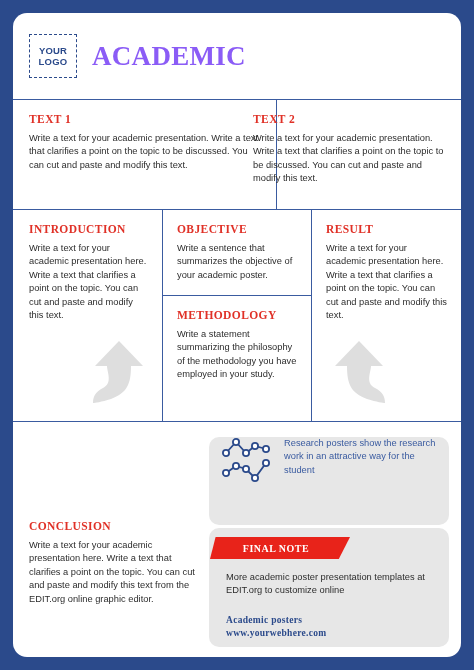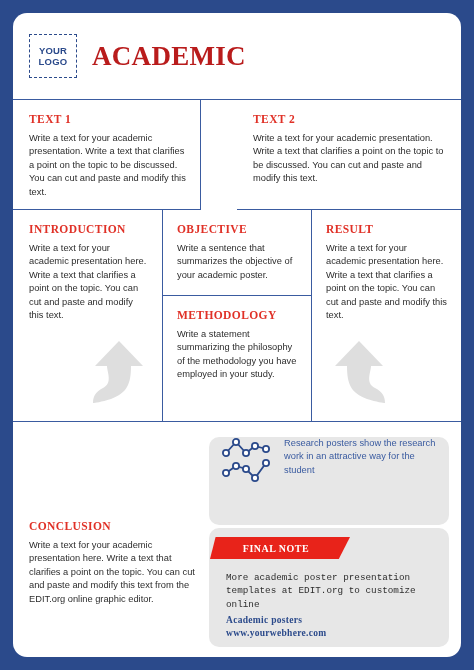--- a/index.html
+++ b/index.html
@@ -63,21 +63,21 @@
   }
   .title-wrap {
     margin-left: 15px;
     flex: 1 1 auto;
   }
   .title-wrap div {
     font-family: "Liberation Serif", serif;
     font-weight: bold;
     font-size: 27px;
     line-height: 29px;
-    color: #b91c1c;
+    color: #8b5cf6;
     letter-spacing: 0.3px;
   }
 
   
   .cell {
     position: absolute;
     box-sizing: border-box;
     overflow: hidden;
   }
   .h-red {
@@ -90,21 +90,21 @@
   }
   .body-text {
     font-family: "Liberation Sans", sans-serif;
     font-size: 9.3px;
     line-height: 13.4px;
     color: #2d2d2d;
     margin: 0;
   }
 
   
-  #cell-text1 { left: 0; top: 87px; width: 188px; height: 110px; padding: 13px 13px 0 16px; border-right: 1.2px solid #3a5ba0; border-bottom: 1.2px solid #3a5ba0; }
+  #cell-text1 { left: 0; top: 87px; width: 264px; height: 110px; padding: 13px 13px 0 16px; border-right: 1.2px solid #3a5ba0; border-bottom: 1.2px solid #3a5ba0; }
   #cell-text2 { left: 224px; top: 87px; width: 224px; height: 110px; padding: 13px 16px 0 16px; border-bottom: 1.2px solid #3a5ba0; }
 
   
   #cell-intro  { left: 0;   top: 197px; width: 150px; height: 212px; padding: 13px 14px 0 16px; border-right: 1.2px solid #3a5ba0; border-bottom: 1.2px solid #3a5ba0; }
   #cell-obj    { left: 150px; top: 197px; width: 149px; height: 86px;  padding: 13px 14px 4px 14px; border-right: 1.2px solid #3a5ba0; border-bottom: 1.2px solid #3a5ba0; }
   #cell-meth   { left: 150px; top: 283px; width: 149px; height: 126px; padding: 13px 14px 0 14px; border-right: 1.2px solid #3a5ba0; border-bottom: 1.2px solid #3a5ba0; }
   #cell-result { left: 299px; top: 197px; width: 149px; height: 212px; padding: 13px 14px 0 14px; border-bottom: 1.2px solid #3a5ba0; }
 
   
   #cell-analysis   { left: 0; top: 409px; width: 200px; height: 84px;  padding: 12px 14px 0 16px; border-bottom: 1.2px solid #3a5ba0; }
@@ -170,21 +170,21 @@
     font-weight: bold;
     font-size: 10px;
     color: #ffffff;
     letter-spacing: 0.5px;
   }
   .note-body {
     position: absolute;
     left: 17px;
     top: 43px;
     width: 212px;
-    font-family: Liberation Mono, monospace;
+    font-family: Liberation Sans, sans-serif;
     font-size: 9.3px;
     line-height: 13.4px;
     color: #2d2d2d;
   }
   .note-footer {
     position: absolute;
     left: 17px;
     top: 86px;
     font-family: "Liberation Serif", serif;
     font-weight: bold;

